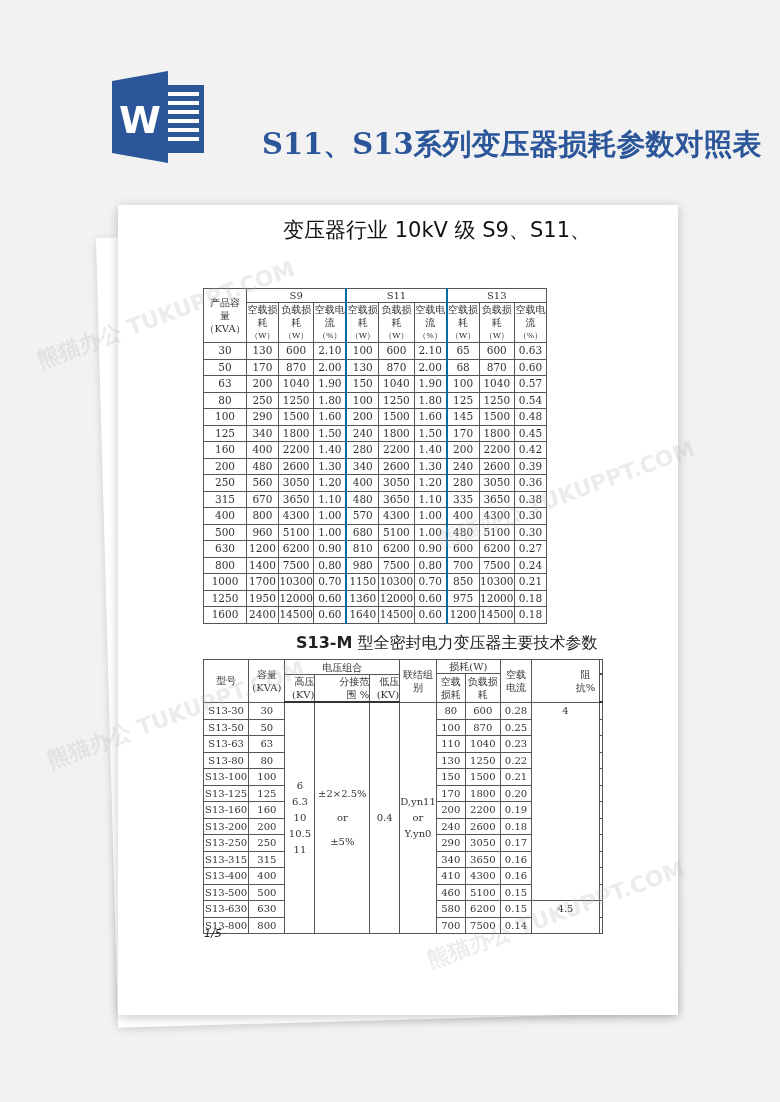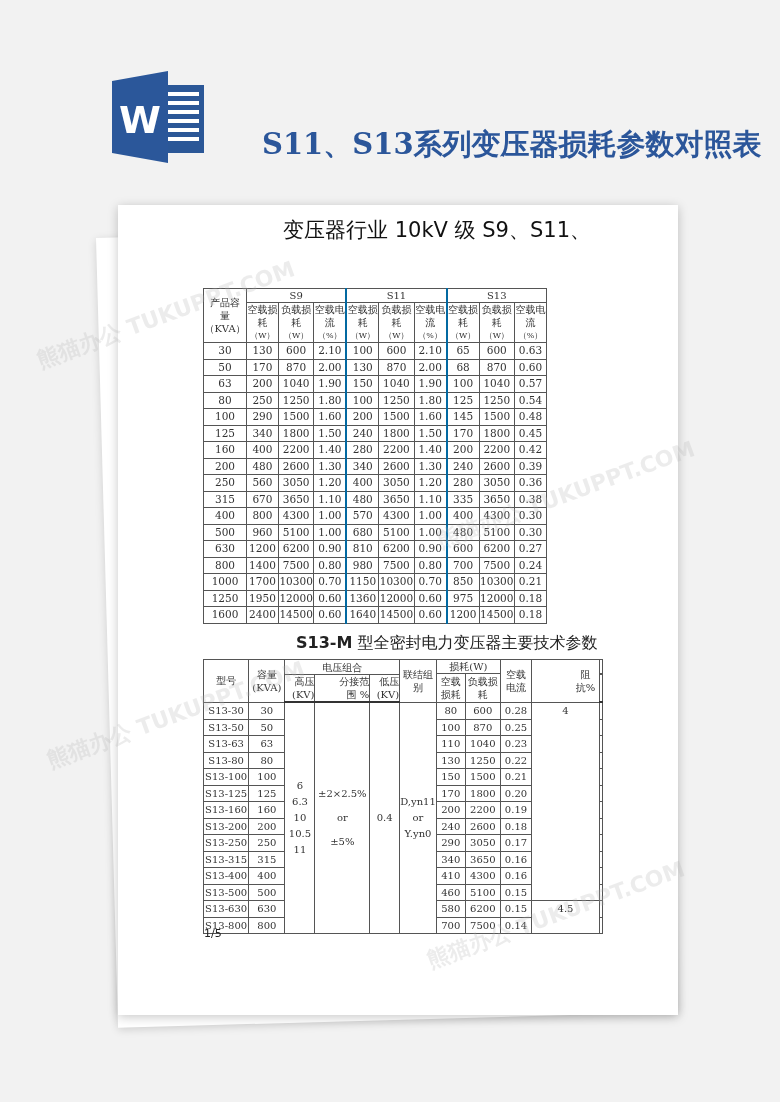--- a/index.html
+++ b/index.html
@@ -23,21 +23,21 @@
     .t1 .thick-l{border-left:2px solid #0369a1;}
     .t1 .unit{font-size:8px;}
     .sub-title{position:absolute;left:178px;top:428px;font-size:16px;font-family:"DejaVu Sans",sans-serif;color:#222;white-space:nowrap;}
     .sub-title b{font-weight:bold;}
     .t2{left:85px;top:454px;width:400px;font-size:10px;}
     .t2 th{font-size:10px;line-height:13px;}
     .t2 td{height:15.5px;line-height:15px;}
     .t2 .hdr-bottom td,.t2 .hdr-bottom th{border-bottom:2px solid #333;text-align:right;}
     .t2 .edge{width:3px;border-left:1px solid #555;}
     .merge-cell{vertical-align:middle;line-height:16px !important;}
-    .page-num{position:absolute;left:86px;top:722px;font-family:"DejaVu Sans",sans-serif;font-size:11px;color:#222;}
+    .page-num{position:absolute;left:86px;top:722px;font-family:"DejaVu Sans",sans-serif;font-size:11px;color:#222;font-style:italic;}
     .wm{position:absolute;color:rgba(180,180,180,0.25);font-family:"DejaVu Sans",sans-serif;font-weight:bold;font-size:22px;transform:rotate(-20deg);white-space:nowrap;pointer-events:none;}
   </style>
 </head>
 <body>
 
 <div class="header">
   <svg class="word-icon" viewBox="0 0 100 96">
     <rect x="46" y="16" width="50" height="68" fill="#2b5797"></rect>
     <g fill="#ffffff">
       <rect x="53" y="23" width="38" height="4"></rect>

